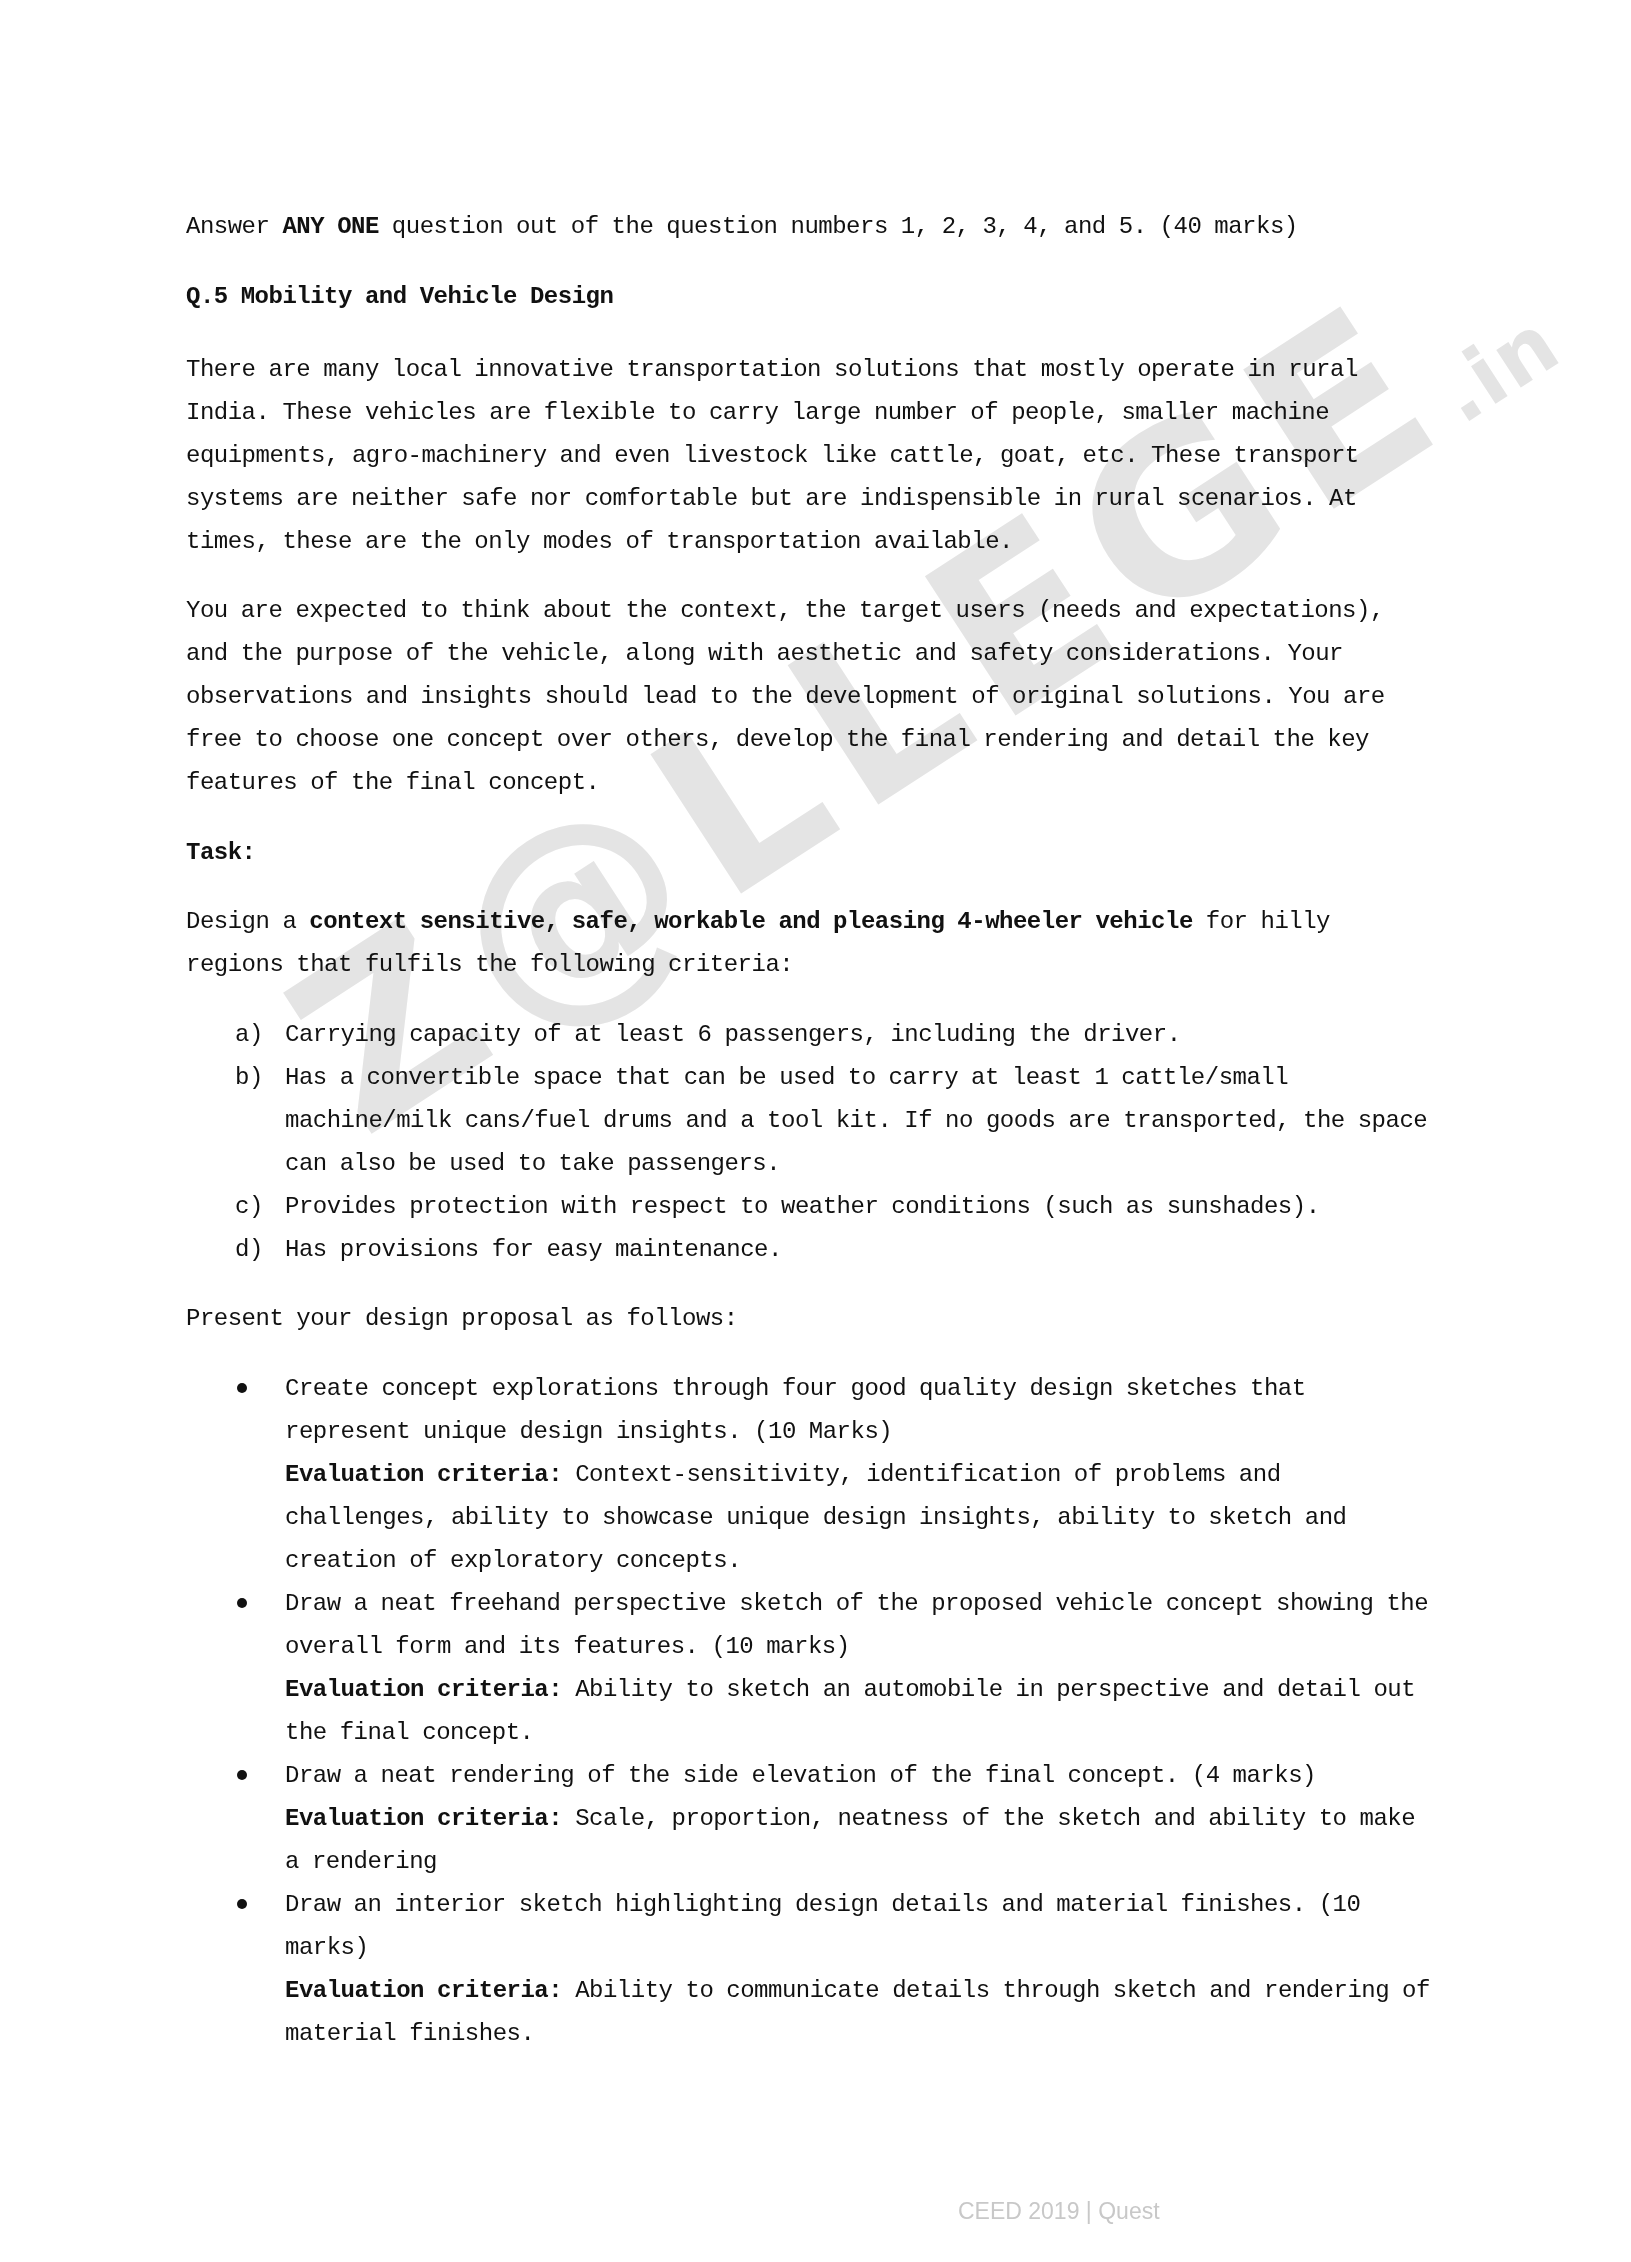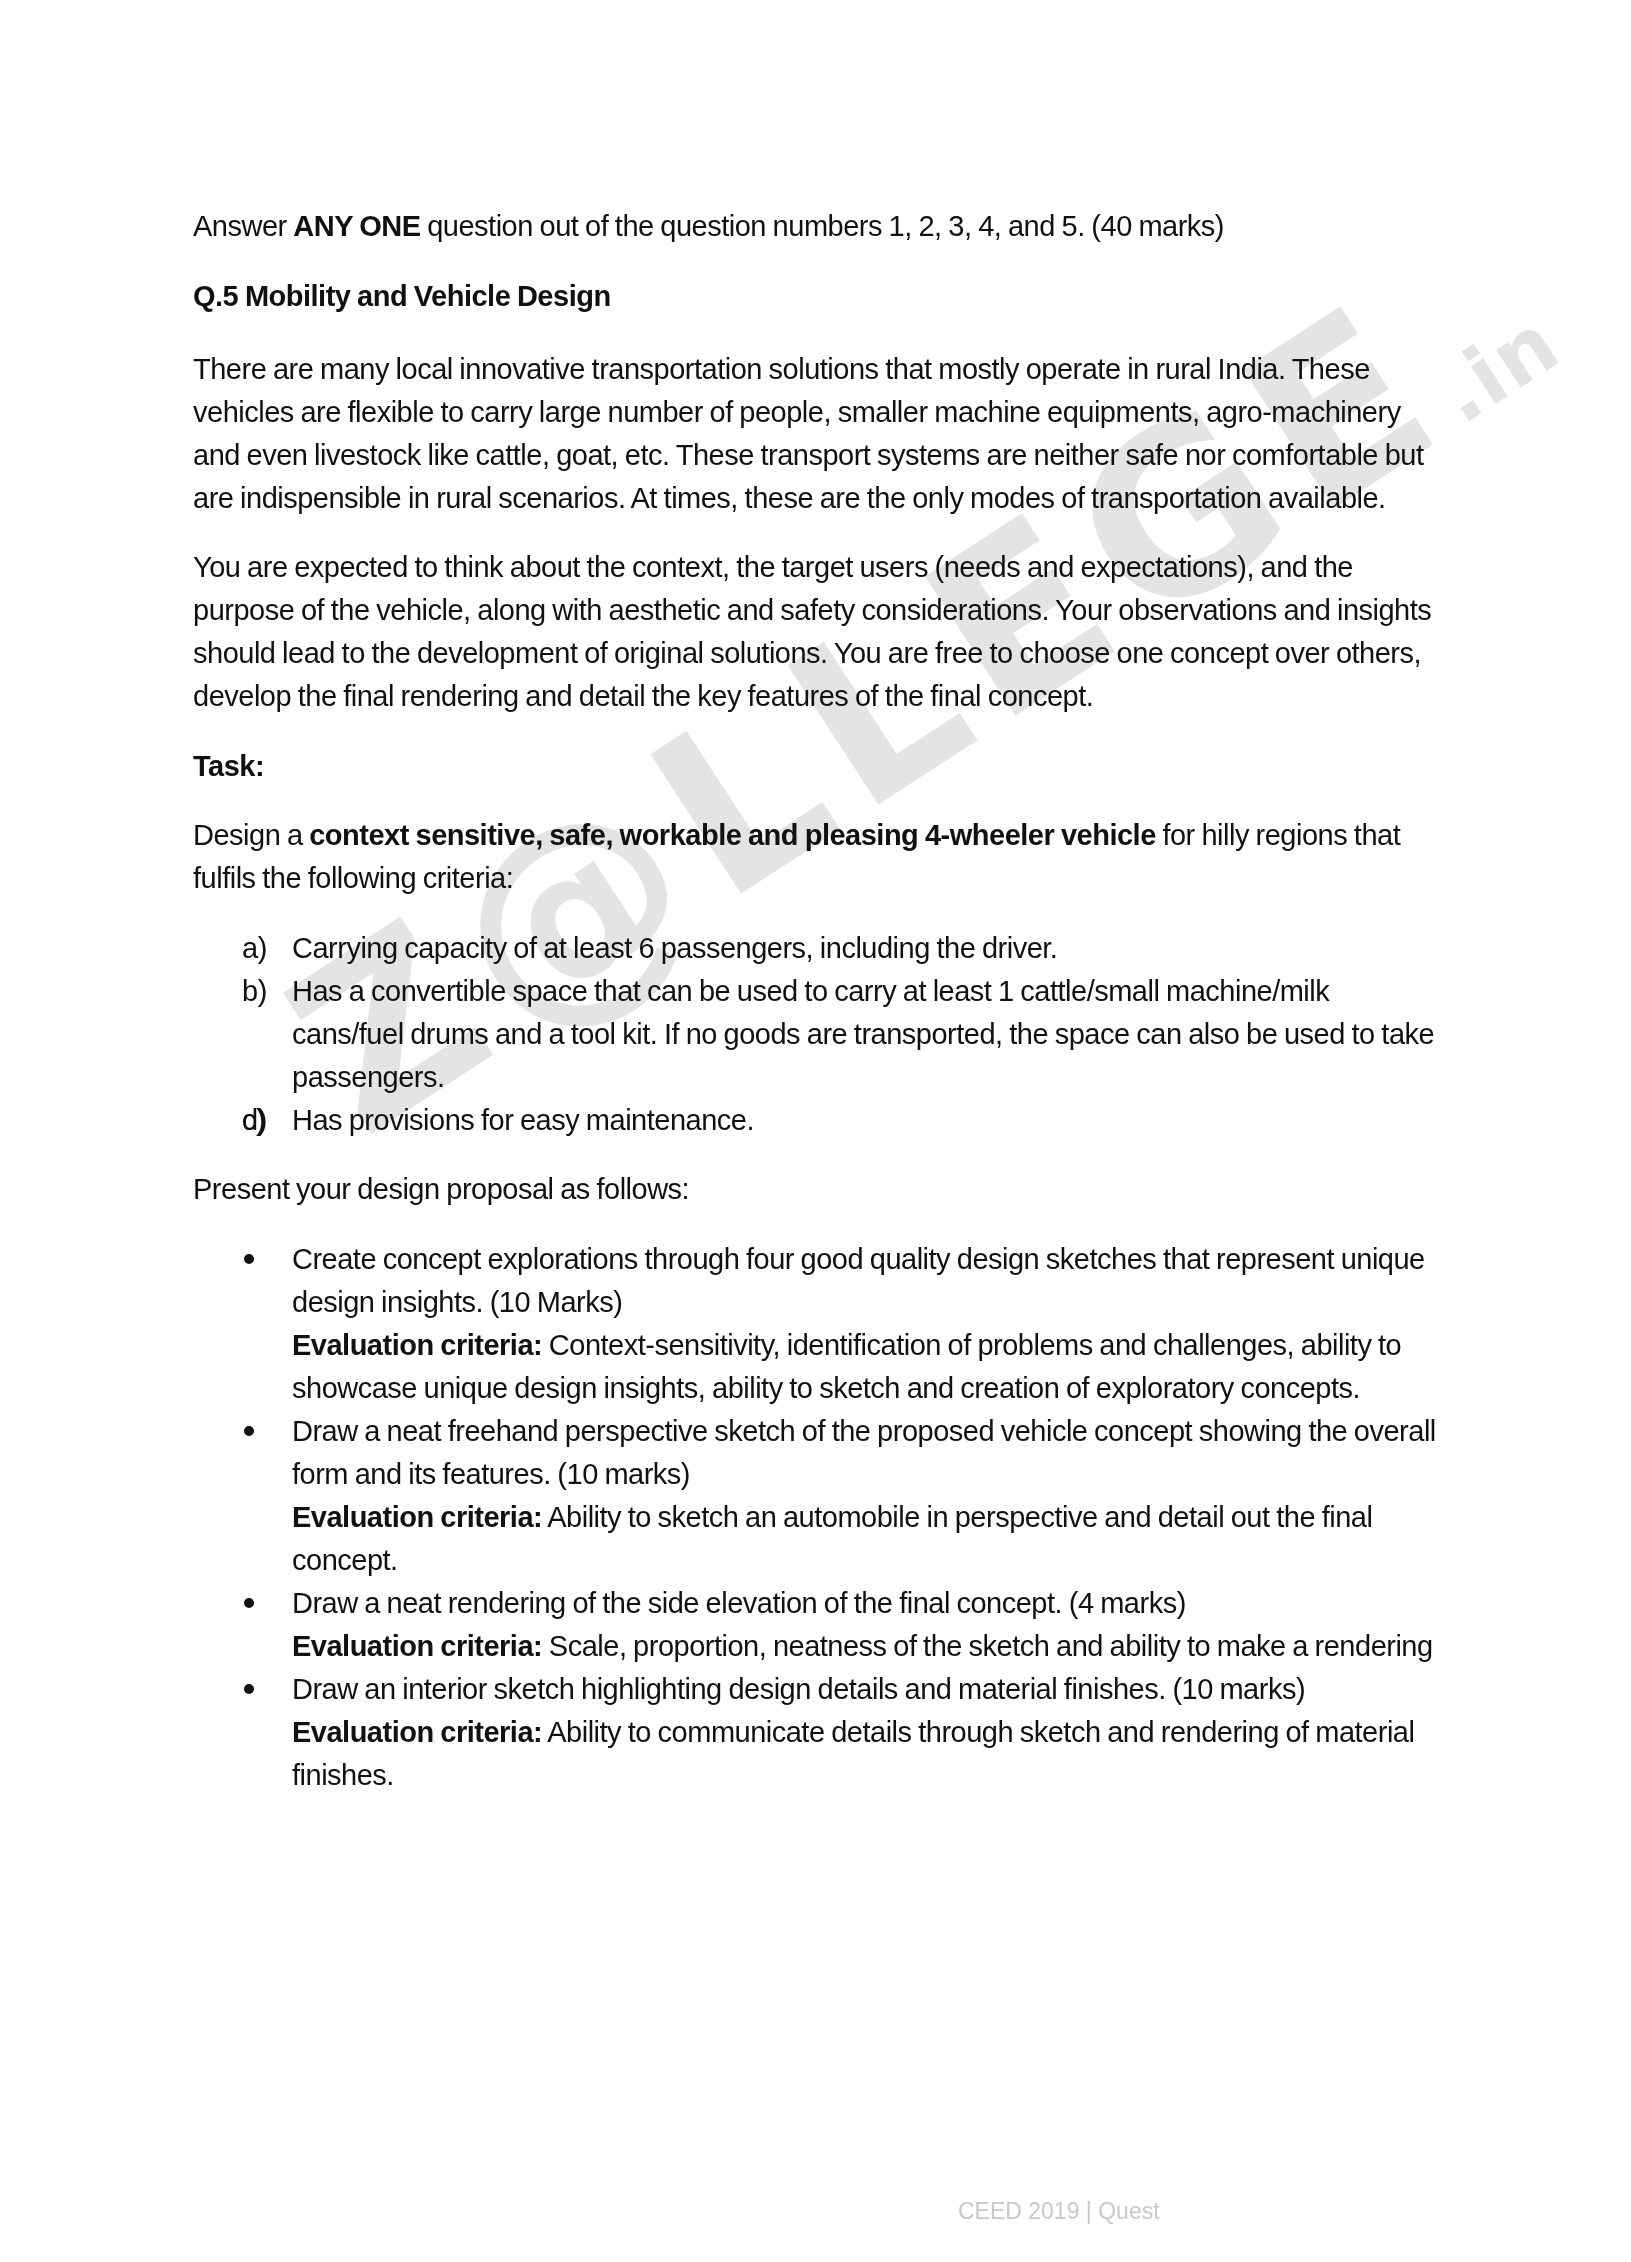--- a/index.html
+++ b/index.html
@@ -16,28 +16,29 @@
       color: #111111;
     }
     .page {
       position: absolute;
       left: 0; top: 0;
       width: 1632px;
       height: 2262px;
     }
     .content {
       position: absolute;
-      left: 193px;
+      left: 186px;
       top: 205px;
       width: 1252px;
-      font-size: 29px;
+      font-size: 24px;
       line-height: 43px;
       letter-spacing: -0.5px;
       word-spacing: -0.9px;
       z-index: 2;
+      font-family: Liberation Mono, monospace;
     }
     p { margin: 0; }
     .intro { margin-bottom: 26.5px; }
     .qtitle { font-weight: bold; margin-bottom: 30px; }
     .para { margin-bottom: 26.5px; }
     .task-label { font-weight: bold; margin-bottom: 26.5px; }
     .design-line { margin-bottom: 26.5px; }
     b, .bold { font-weight: bold; }
 
     ol.criteria {
@@ -145,21 +146,21 @@
 
     <p class="para">You are expected to think about the context, the target users (needs and expectations), and the purpose of the vehicle, along with aesthetic and safety considerations. Your observations and insights should lead to the development of original solutions. You are free to choose one concept over others, develop the final rendering and detail the key features of the final concept.</p>
 
     <p class="task-label">Task:</p>
 
     <p class="design-line"><span>Design a </span><b>context sensitive, safe, workable and pleasing 4-wheeler vehicle</b><span> for hilly regions that fulfils the following criteria:</span></p>
 
     <ol class="criteria">
       <li><span class="marker">a)</span><span>Carrying capacity of at least 6 passengers, including the driver.</span></li>
       <li><span class="marker">b)</span><span>Has a convertible space that can be used to carry at least 1 cattle/small machine/milk cans/fuel drums and a tool kit. If no goods are transported, the space can also be used to take passengers.</span></li>
-      <li><span class="marker">c)</span></li>
+      <li><span class="marker">c)</span><span>Provides protection with respect to weather conditions (such as sunshades).</span></li>
       <li><span class="marker">d)</span><span>Has provisions for easy maintenance.</span></li>
     </ol>
 
     <p class="present">Present your design proposal as follows:</p>
 
     <ul class="tasks">
       <li>
         <span class="bullet"></span>
         <span>Create concept explorations through four good quality design sketches that represent unique design insights. (10 Marks)</span><br>
         <span class="eval-label">Evaluation criteria:</span><span> Context-sensitivity, identification of problems and challenges, ability to showcase unique design insights, ability to sketch and creation of exploratory concepts.</span>

